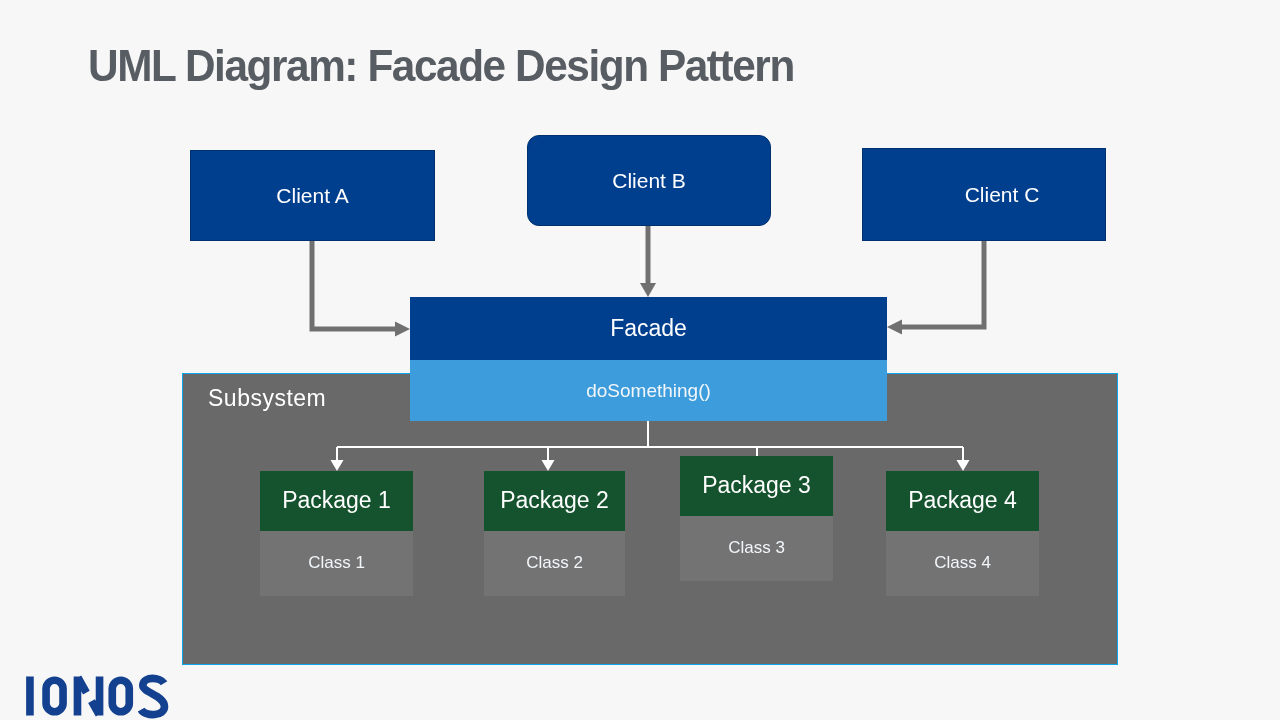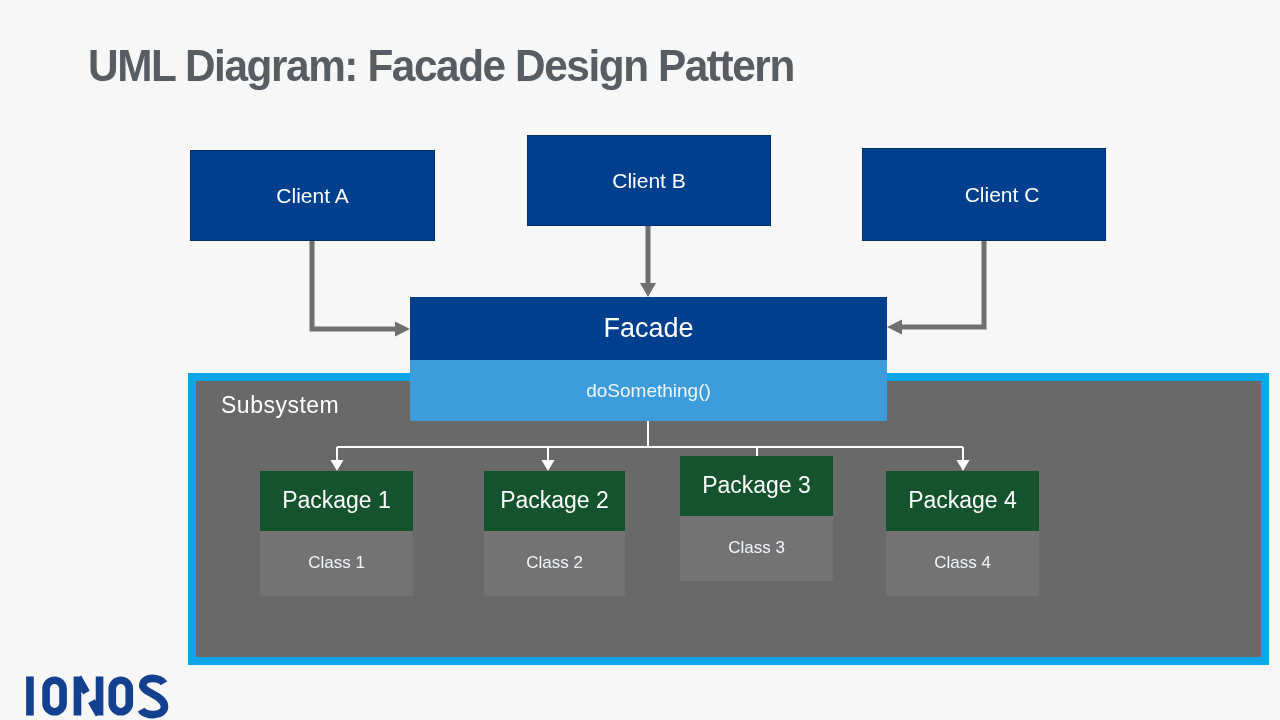--- a/index.html
+++ b/index.html
@@ -33,50 +33,50 @@
     background: #003e8e;
     border: 1px solid #00316f;
     color: #ffffff;
     display: flex;
     align-items: center;
     justify-content: center;
     z-index: 3;
   }
   .client { font-size: 21px; }
   #client-a { left: 190px; top: 126px; width: 245px; height: 91px; }
-  #client-b { left: 527px; top: 111px; width: 244px; height: 91px; }
+  #client-b { left: 527px; top: 111px; width: 244px; height: 91px; border-radius: 12px; }
   #client-c { left: 862px; top: 124px; width: 244px; height: 93px; padding-left: 36px; }
 
   .facade {
     position: absolute;
     left: 410px; top: 273px; width: 477px; height: 124px;
     z-index: 3;
     display: flex;
     flex-direction: column;
   }
   .facade .head {
     height: 63px;
     background: #003e8e;
     color: #fff;
-    font-size: 27px;
+    font-size: 23px;
     display: flex; align-items: center; justify-content: center;
   }
   .facade .method {
     height: 61px;
     background: #3d9cdb;
     color: #f2f6fa;
     font-size: 19px;
     display: flex; align-items: center; justify-content: center;
   }
 
   .subsystem {
     position: absolute;
-    left: 188px; top: 349px; width: 1081px; height: 292px;
+    left: 182px; top: 349px; width: 936px; height: 292px;
     background: #696969;
-    border: 8px solid #0ea5e9;
+    border: 1px solid #0ea5e9;
     z-index: 1;
   }
   .subsystem-label {
     position: absolute;
     left: 25px; top: 11px;
     color: #ffffff;
     font-size: 23px;
     letter-spacing: 0.5px;
   }
 

